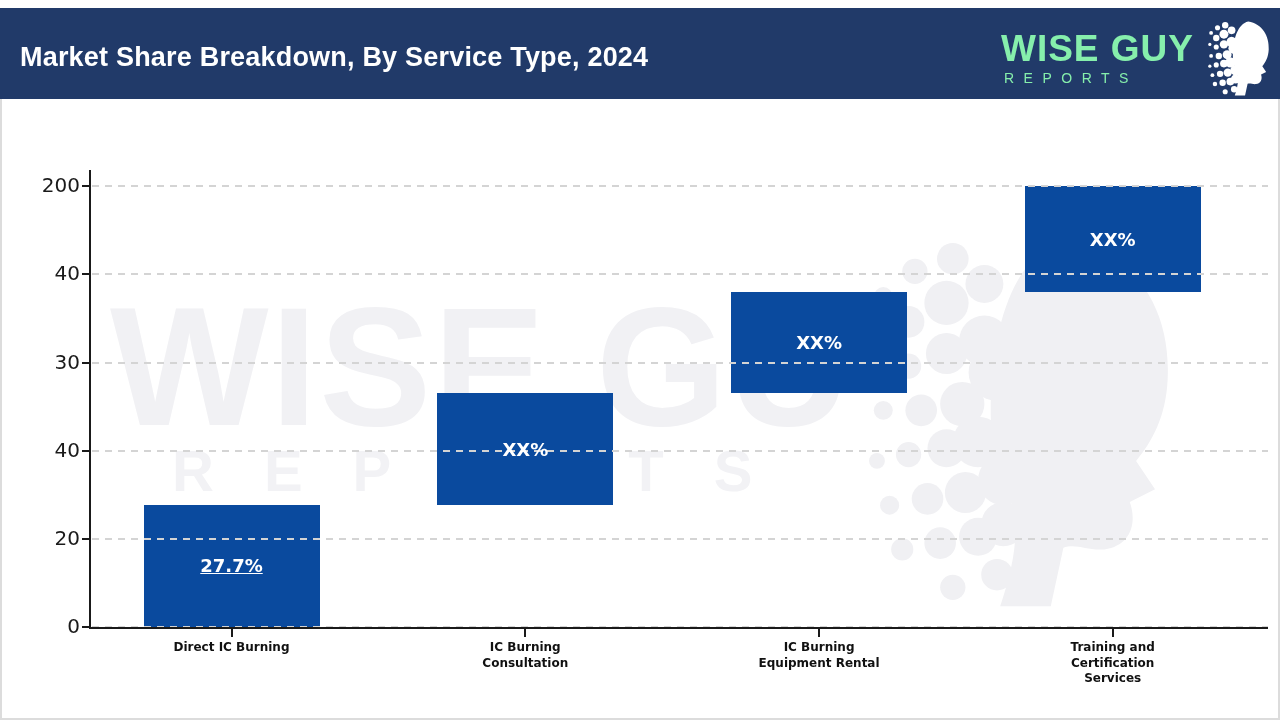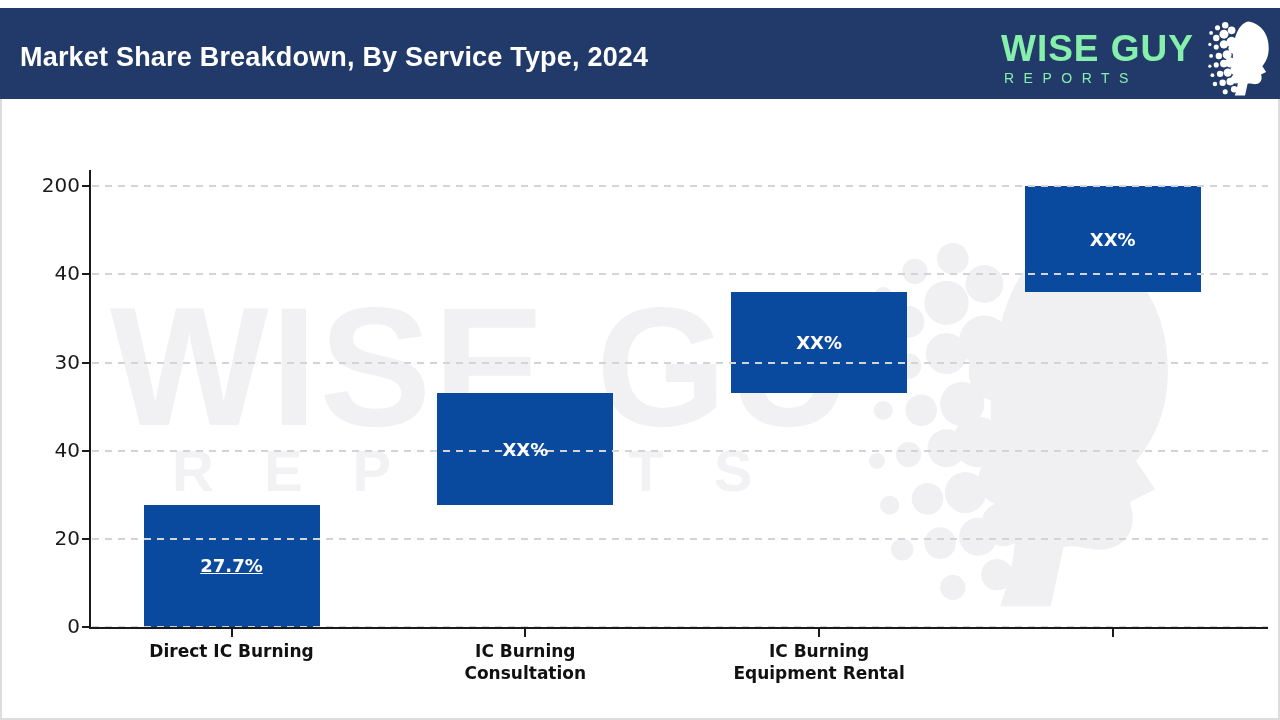--- a/index.html
+++ b/index.html
@@ -52,21 +52,21 @@
     position:absolute;width:62px;text-align:right;font-size:20px;color:#1a1a1a;z-index:3;
   }
   .tickmark{position:absolute;background:#1a1a1a;z-index:3;}
   .bar{position:absolute;z-index:2;}
   .bar-label{
     position:absolute;z-index:4;display:flex;align-items:center;justify-content:center;
     font-size:18px;font-weight:bold;color:#ffffff;height:24px;
   }
   .cat-label{
     position:absolute;width:230px;text-align:center;z-index:3;
-    font-size:17px;font-weight:bold;color:#111111;line-height:1.3;white-space:pre-line;
+    font-size:12px;font-weight:bold;color:#111111;line-height:1.3;white-space:pre-line;
     font-family:"DejaVu Sans",sans-serif;
   }
   .hidden-defs{position:absolute;width:0;height:0;overflow:hidden;}
 </style>
 </head>
 <body>
 
 <div class="page">
 
   <svg class="hidden-defs" aria-hidden="true">
@@ -155,18 +155,21 @@
         <div class="tickmark" style="left: 80px; top: 185.3px; width: 8px; height: 2px;"></div>
         <div class="tickmark" style="left: 228.5px; top: 629px; width: 2px; height: 8px;"></div>
         <div class="cat-label" style="left: 114.5px; top: 640px;">Direct IC Burning</div>
         <div class="tickmark" style="left: 522.3px; top: 629px; width: 2px; height: 8px;"></div>
         <div class="cat-label" style="left: 408.3px; top: 640px;">IC Burning
 Consultation</div>
         <div class="tickmark" style="left: 816.1px; top: 629px; width: 2px; height: 8px;"></div>
         <div class="cat-label" style="left: 702.1px; top: 640px;">IC Burning
 Equipment Rental</div>
         <div class="tickmark" style="left: 1109.7px; top: 629px; width: 2px; height: 8px;"></div>
+        <div class="cat-label" style="left: 995.7px; top: 640px;">Training and
+Certification
+Services</div>
         <div class="axis" style="left: 87px; top: 170px; width: 2px; height: 459px; background: rgb(26, 26, 26);"></div>
         <div class="axis" style="left: 87px; top: 627px; width: 1179px; height: 2px; background: rgb(26, 26, 26);"></div>
       </div>
   </div>
 
 </div>
 
 </body></html>

